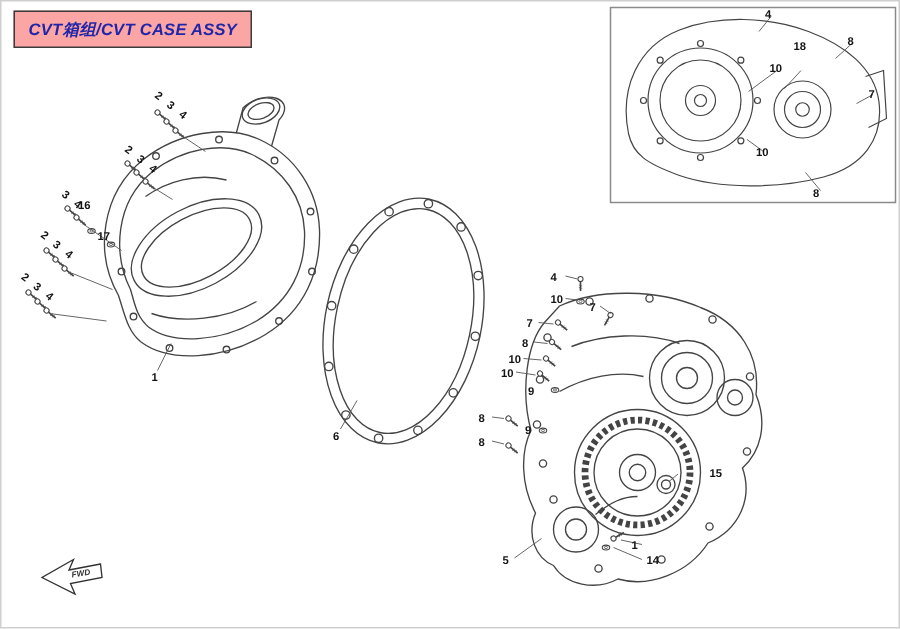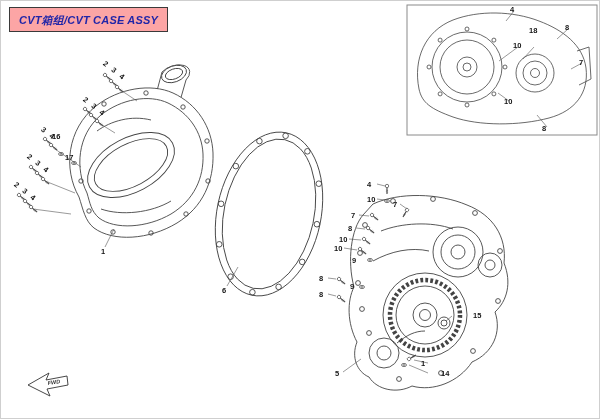--- a/index.html
+++ b/index.html
@@ -216,21 +216,21 @@
   <span class="co" style="left:350px;top:211px">7</span>
   <span class="co" style="left:347px;top:224px">8</span>
   <span class="co" style="left:338px;top:235px">10</span>
   <span class="co" style="left:333px;top:244px">10</span>
   <span class="co" style="left:351px;top:256px">9</span>
   <span class="co" style="left:318px;top:274px">8</span>
   <span class="co" style="left:349px;top:282px">9</span>
   <span class="co" style="left:318px;top:290px">8</span>
   <span class="co" style="left:472px;top:311px">15</span>
   <span class="co" style="left:420px;top:359px">1</span>
-  <span class="co" style="left:440px;top:369px">14</span>
+  <span class="co" style="left:430px;top:369px">14</span>
   <span class="co" style="left:334px;top:369px">5</span>
 
   <span class="co" style="left:509px;top:5px">4</span>
   <span class="co" style="left:564px;top:23px">8</span>
   <span class="co" style="left:512px;top:41px">10</span>
   <span class="co" style="left:528px;top:26px">18</span>
   <span class="co" style="left:578px;top:58px">7</span>
   <span class="co" style="left:503px;top:97px">10</span>
   <span class="co" style="left:541px;top:124px">8</span>
 

